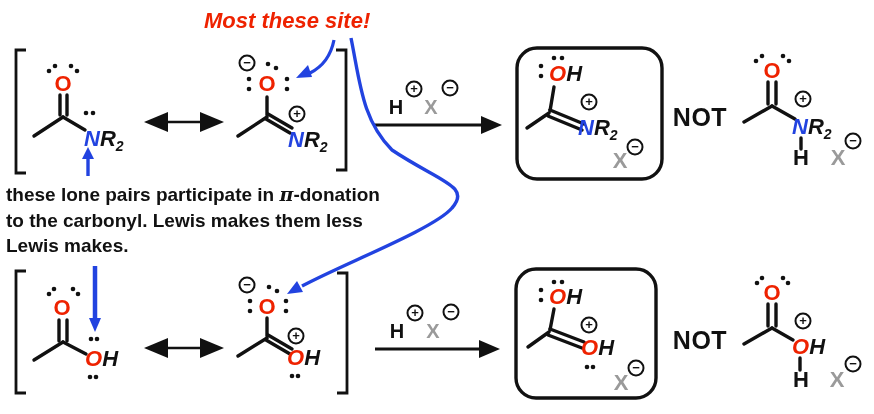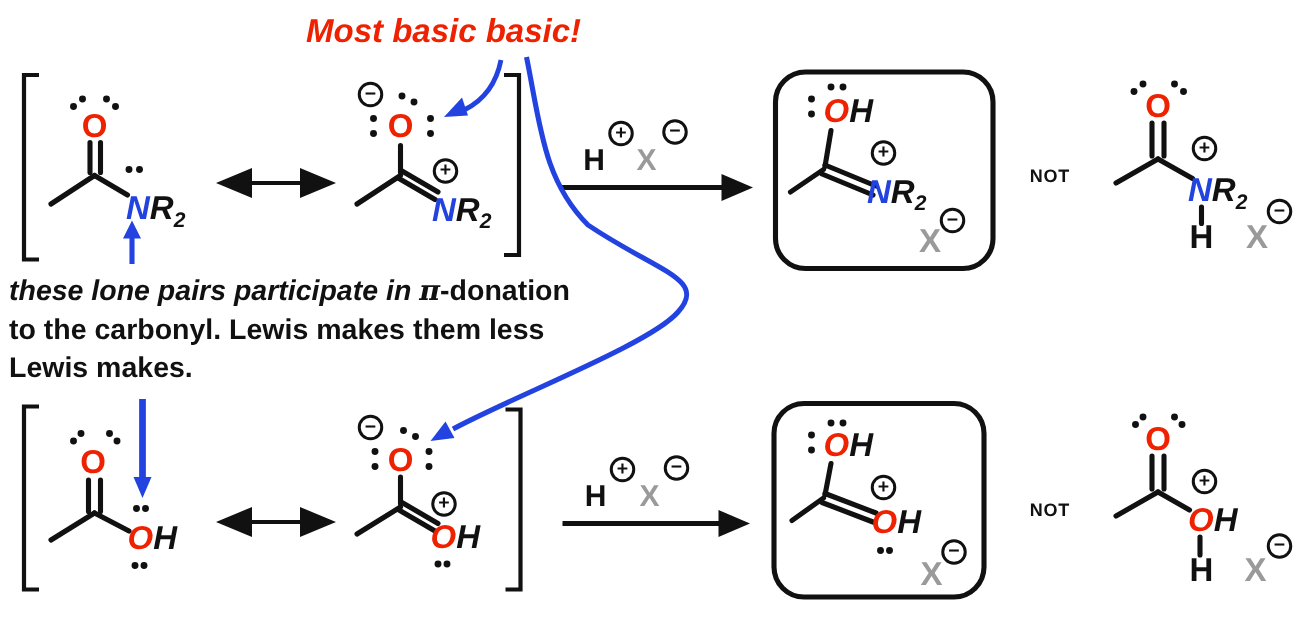--- a/index.html
+++ b/index.html
@@ -6,30 +6,30 @@
   .canvas{position:relative;width:874px;height:414px;background:#ffffff;
           font-family:"Liberation Sans",sans-serif;overflow:hidden;}
   svg.layer{position:absolute;left:0;top:0;}
   .lbl{position:absolute;font-weight:700;color:#111;white-space:nowrap;
        transform:translate(-50%,-50%);font-size:22px;line-height:1;}
   .lblL{transform:translate(0,-50%);font-style:italic;}
   .red{color:#ee2200;}
   .blue{color:#2243e0;}
   .gray{color:#9a9a9a;}
   .rg{font-size:20px;}
-  .not{font-size:12px;letter-spacing:.5px;}
+  .not{font-size:25px;letter-spacing:.5px;}
   .sub{font-size:14px;position:relative;top:5px;font-weight:700;}
   .chg{position:absolute;transform:translate(-50%,-50%);width:13px;height:13px;
        border:2.2px solid #111;border-radius:50%;font-size:13px;line-height:11px;
        font-weight:700;text-align:center;color:#111;background:#fff;}
   .title{position:absolute;left:204px;top:8px;font-size:22px;font-weight:700;
          font-style:italic;color:#ee2200;white-space:nowrap;}
   .caption{position:absolute;left:6px;top:182px;font-size:19px;font-weight:700;
            color:#111;line-height:25.5px;white-space:nowrap;}
-  .caption .it{font-style:italic;}
+  .caption .it{}
   .caption .pi{font-style:italic;font-family:"DejaVu Serif",serif;}
 </style>
 </head>
 <body>
 
 <div class="canvas">
 
   <svg class="layer" width="874" height="414" viewBox="0 0 874 414">
 
     <g stroke="#111" stroke-width="2.8" fill="none">
@@ -203,21 +203,21 @@
         <path d="M334,40 C331,55 324,66 310,73" fill="none" stroke="#2243e0" stroke-width="3.2"></path>
         <polygon points="296,78 308,65 312,77" fill="#2243e0"></polygon>
       </g>
       <g>
         <path d="M351,38 C360,82 362,120 392,150 C438,181 472,186 452,208 C434,229 345,263 302,286" fill="none" stroke="#2243e0" stroke-width="3.4"></path>
         <polygon points="287,294 297,281 303,292" fill="#2243e0"></polygon>
       </g>
     </g>
   </svg>
 
-  <div class="title">Most basic basic!</div>
+  <div class="title">Most these site!</div>
   <div class="caption">
     <div><span class="it">these lone pairs participate in </span><span class="pi">π</span><span>-donation</span></div>
     <div>to the carbonyl. Lewis makes them less</div>
     <div>Lewis makes.</div>
   </div>
 
   <span class="lbl red" style="left:63px;top:84px;">O</span>
   <span class="lbl lblL" style="left:84px;top:139px;"><span class="blue">N</span><span>R</span><span class="sub">2</span></span>
 
   <span class="chg" style="left:247px;top:63px;">−</span>

